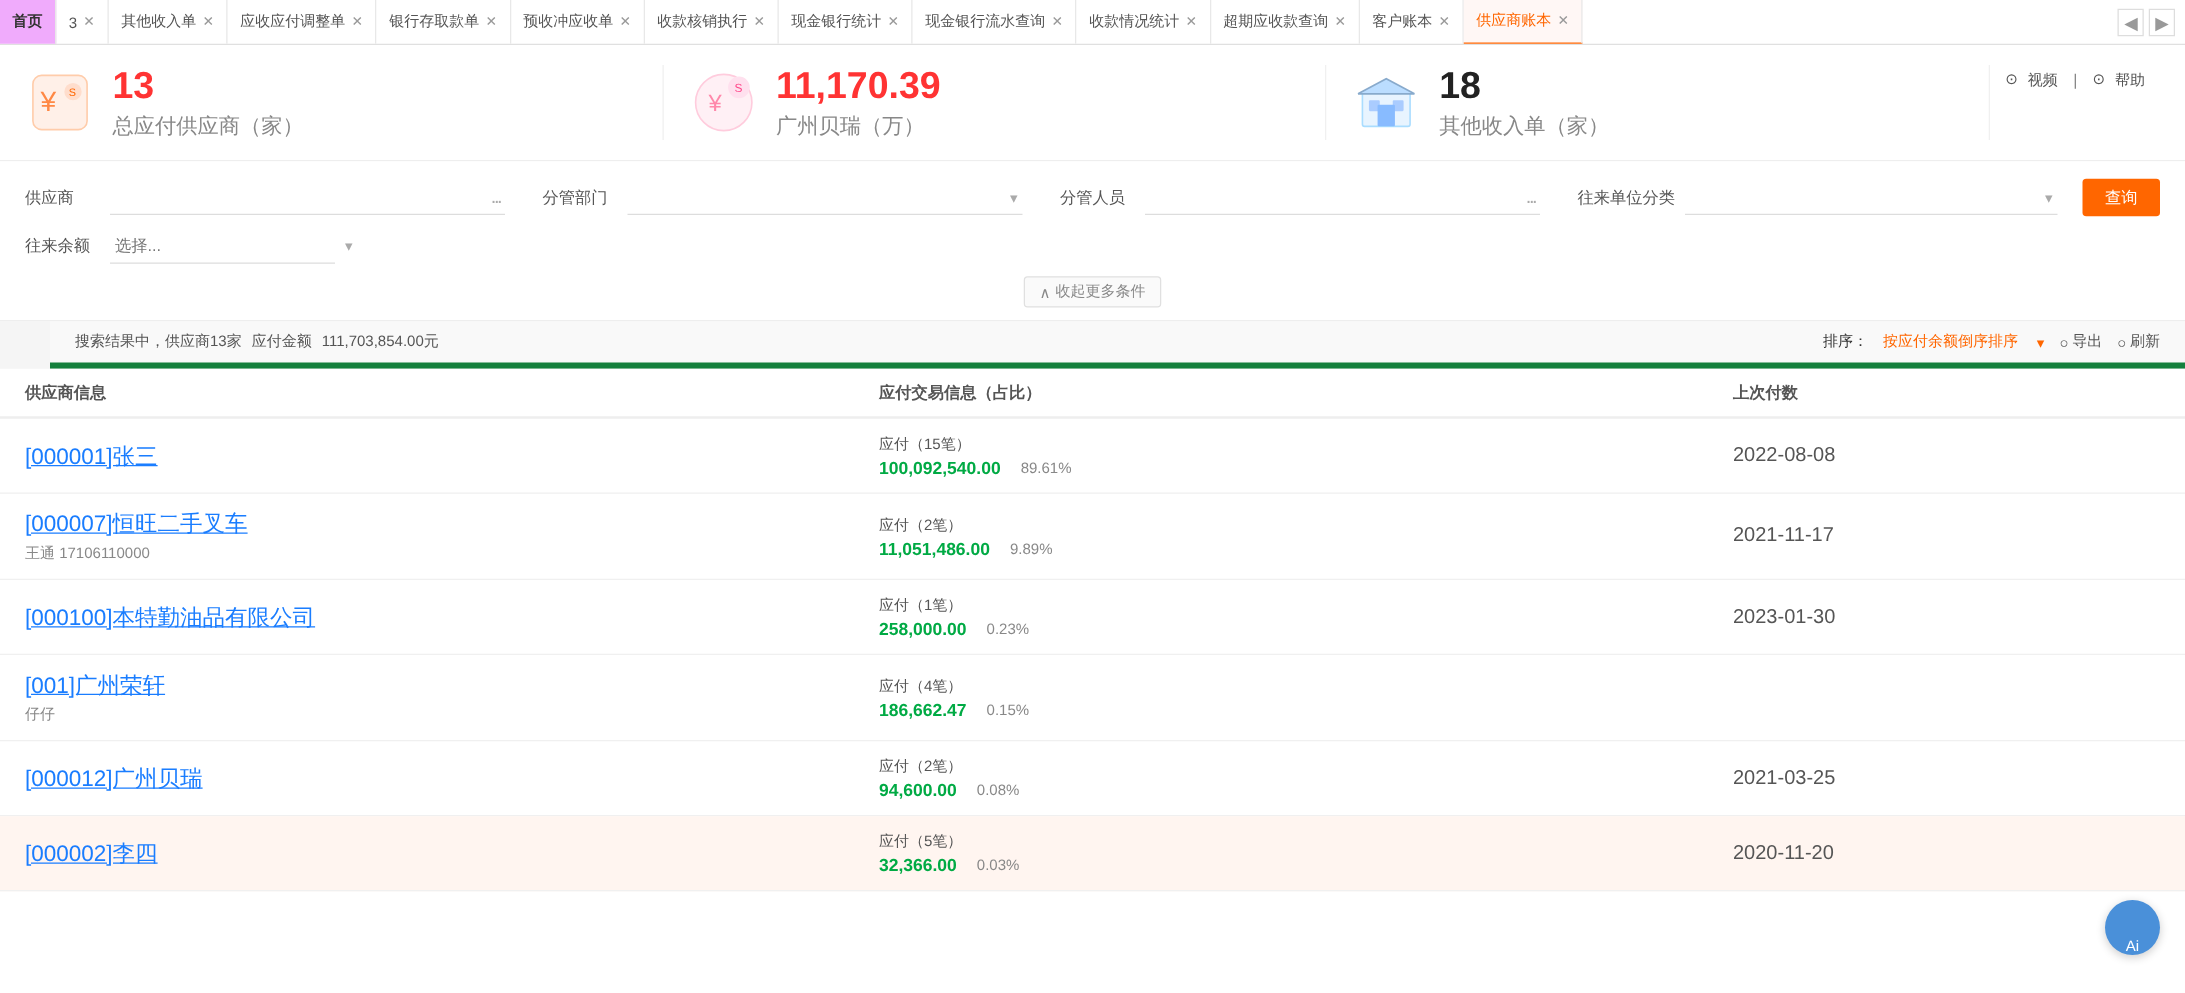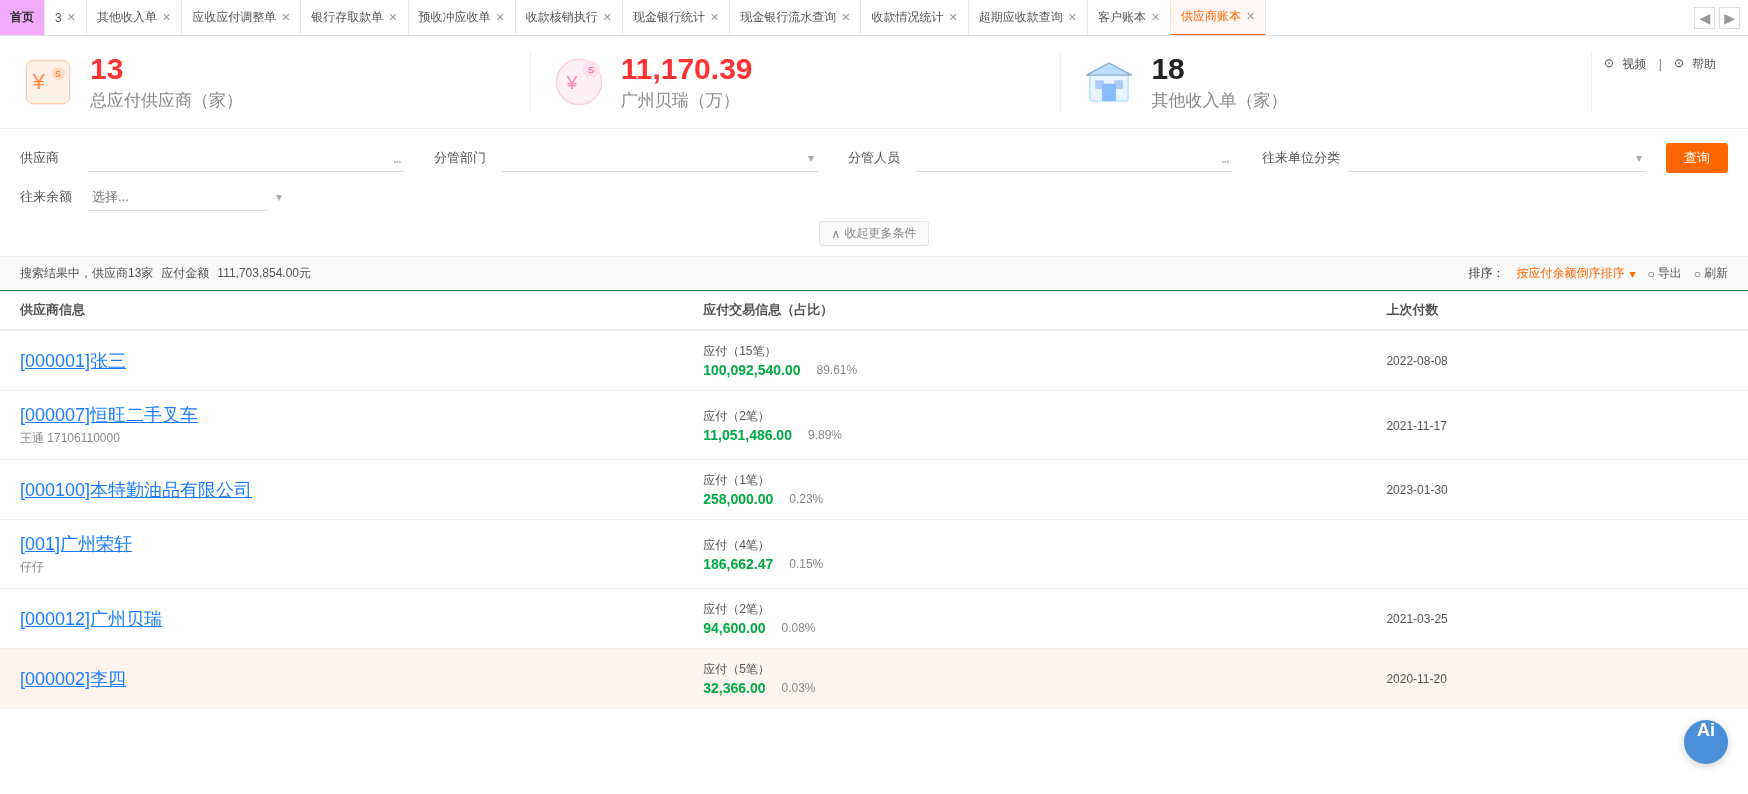--- a/index.html
+++ b/index.html
@@ -184,40 +184,41 @@
       padding: 3px 12px;
       background: #fafafa;
     }
 
     
     .result-bar {
       display: flex;
       align-items: center;
       padding: 8px 20px;
       background: #f9f9f9;
-      border-bottom: 1px solid #15803d;
+      border-bottom: 5px solid #15803d;
       font-size: 12px;
       color: #555;
       gap: 8px;
+      margin-left: 40px;
     }
     .result-bar .right-tools {
       margin-left: auto;
       display: flex;
       align-items: center;
       gap: 12px;
       color: #555;
       font-size: 12px;
     }
     .result-bar .right-tools .sort-label { color: #333; }
     .result-bar .right-tools .sort-select {
       color: #ff6600;
       cursor: pointer;
       display: flex;
       align-items: center;
-      gap: 5px;
+      gap: 15px;
     }
     .tool-btn {
       display: flex;
       align-items: center;
       gap: 3px;
       cursor: pointer;
       color: #555;
     }
 
     
@@ -260,21 +261,21 @@
     .transaction-label { font-size: 12px; color: #555; }
     .transaction-amount {
       font-size: 14px;
       font-weight: bold;
       color: #00aa44;
       cursor: pointer;
     }
     .transaction-percentage { font-size: 12px; color: #888; margin-left: 16px; }
     .transaction-row { display: flex; align-items: center; gap: 0; }
 
-    .last-payment { font-size: 12px; color: #555; }
+    .last-payment { font-size: 16px; color: #555; }
 
     
     .main-content { height: calc(794px - 36px - 90px - 80px - 36px); overflow-y: auto; }
     .main-content::-webkit-scrollbar { width: 6px; }
     .main-content::-webkit-scrollbar-thumb { background: #ddd; border-radius: 3px; }
   </style>
 </head>
 <body>
 
 <div class="top-nav">
@@ -581,15 +582,15 @@
         </div>
       </div>
       <div>
         <span class="last-payment">2020-11-20</span>
       </div>
     </div>
 
   </div>
 </div>
 
-<div style="position:fixed; bottom:30px; right:20px; background:#4a90d9; color:#fff; border-radius:50%; width:44px; height:44px; display:flex; align-items:flex-start; justify-content:center; font-size:18px; font-weight:bold; cursor:pointer; box-shadow:0 2px 8px rgba(0,0,0,0.2);">
+<div style="position:fixed; bottom:30px; right:20px; background:#4a90d9; color:#fff; border-radius:50%; width:44px; height:44px; display:flex; align-items:flex-end; justify-content:center; font-size:12px; font-weight:normal; cursor:pointer; box-shadow:0 2px 8px rgba(0,0,0,0.2);">
   <span>Ai</span>
 </div>
 
 </body></html>

